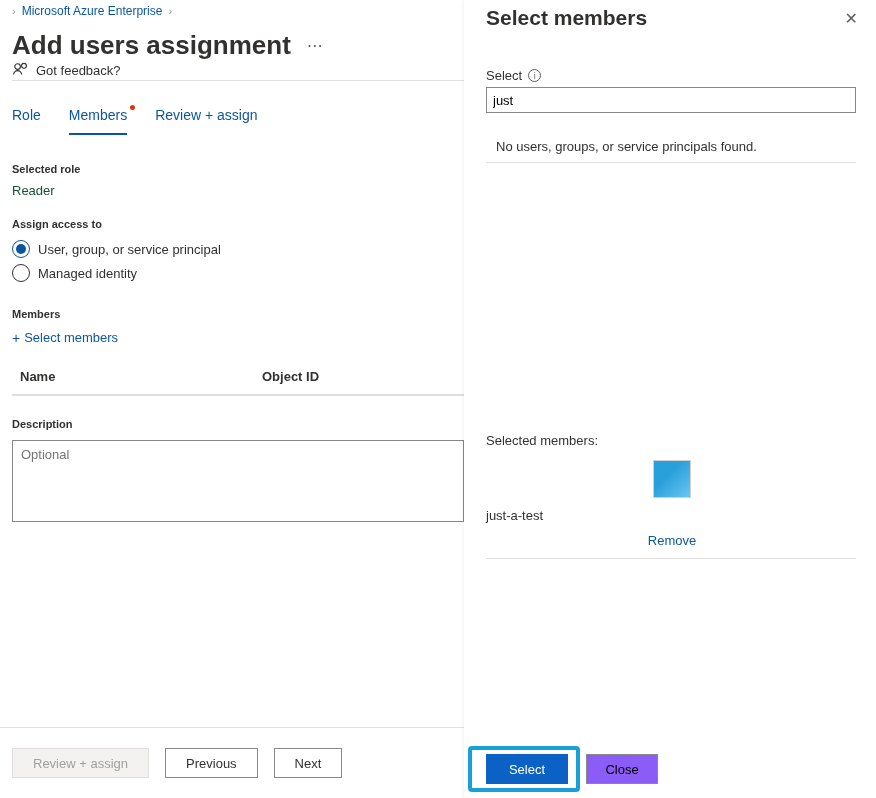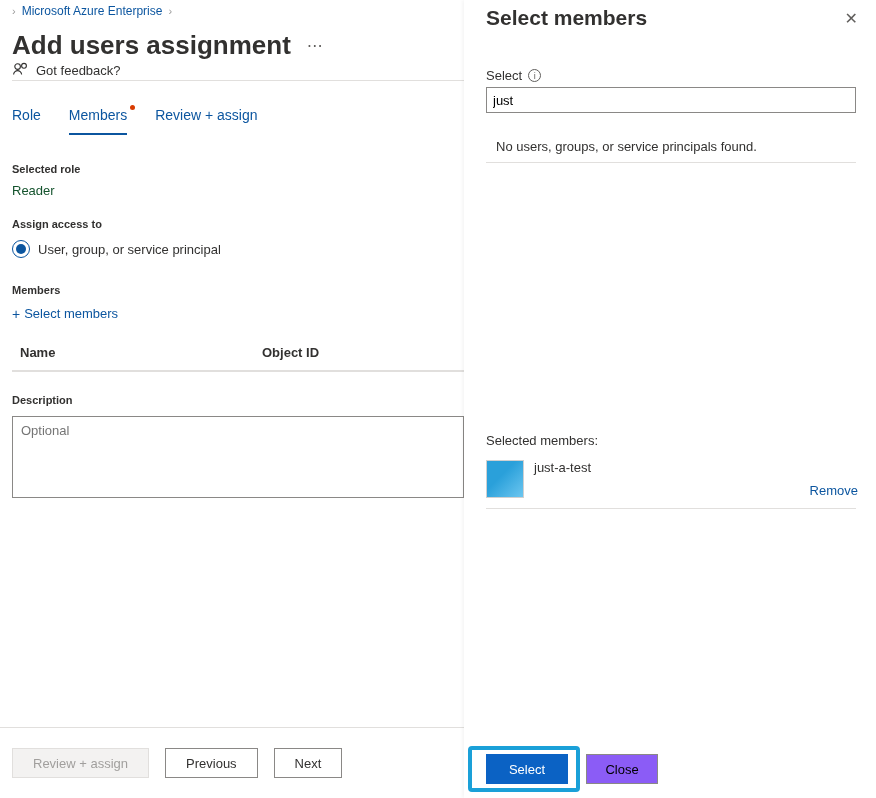--- a/index.html
+++ b/index.html
@@ -55,21 +55,21 @@
   .panel-head h2 { font-size:21px; font-weight:600; margin:0; }
   .closex { font-size:16px; color:#605e5c; cursor:pointer; font-weight:300; }
 
   .field-lbl { display:flex; align-items:center; gap:6px; margin-top:38px; font-size:13px; }
   .info-icn { width:13px; height:13px; border:1px solid #605e5c; border-radius:50%; display:inline-flex; align-items:center; justify-content:center; font-size:9px; color:#605e5c; }
   .search-inp { width:370px; height:26px; border:1px solid #8a8886; padding:0 6px; font-size:13px; margin-top:4px; outline:none; }
 
   .result-area { width:370px; margin-top:18px; border-bottom:1px solid #e1dfdd; padding:8px 0 8px 10px; font-size:13px; color:#323130; }
 
   .selmem-lbl { font-size:13px; margin-top:270px; }
-  .selmem-row { display:flex; align-items:flex-end; margin-top:12px; gap:10px; }
+  .selmem-row { display:flex; align-items:center; margin-top:12px; gap:10px;flex-direction:column; }
   .thumb { width:38px; height:38px; background:linear-gradient(135deg,#2aa0da 40%, #6cc6f0 100%); border:1px solid #d0d0d0; }
   .selmem-name { font-size:13px; flex:1; padding-top:0; align-self:flex-start;}
   .remove { color:#0b559f; cursor:pointer; font-size:13px; }
   .selmem-divider { border-bottom:1px solid #e1dfdd; margin-top:10px; width:370px;}
 
   .panel-foot { position:absolute; bottom:14px; left:22px; display:flex; gap:18px; align-items:center;}
   .select-btn { background:#0b62c4; color:#fff; border:none; height:30px; width:82px; font-size:13px; cursor:pointer; }
   .close-btn { background:#8b5cf6; border:1px solid #8a8886; height:30px; width:72px; font-size:13px; cursor:pointer; }
   .highlight-ring { position:absolute; bottom:6px; left:4px; width:112px; height:46px; border:4px solid #1aa0d8; border-radius:4px; pointer-events:none; }
 
@@ -110,20 +110,24 @@
     <div class="tab">Review + assign</div>
   </div>
 
   <div class="section-label">Selected role</div>
   <div class="section-value">Reader</div>
 
   <div class="section-label" style="margin-top:20px;">Assign access to</div>
   <div class="radio-row">
     <div class="radio checked"></div>
     <span>User, group, or service principal</span>
+  </div>
+  <div class="radio-row" style="margin-top:6px;">
+    <div class="radio"></div>
+    <span>Managed identity</span>
   </div>
 
   <div class="section-label" style="margin-top:26px;">Members</div>
   <div class="linkish">
     <span class="plus">+</span>
     <span>Select members</span>
   </div>
 
   <div class="tbl">
     <div class="tbl-head">

